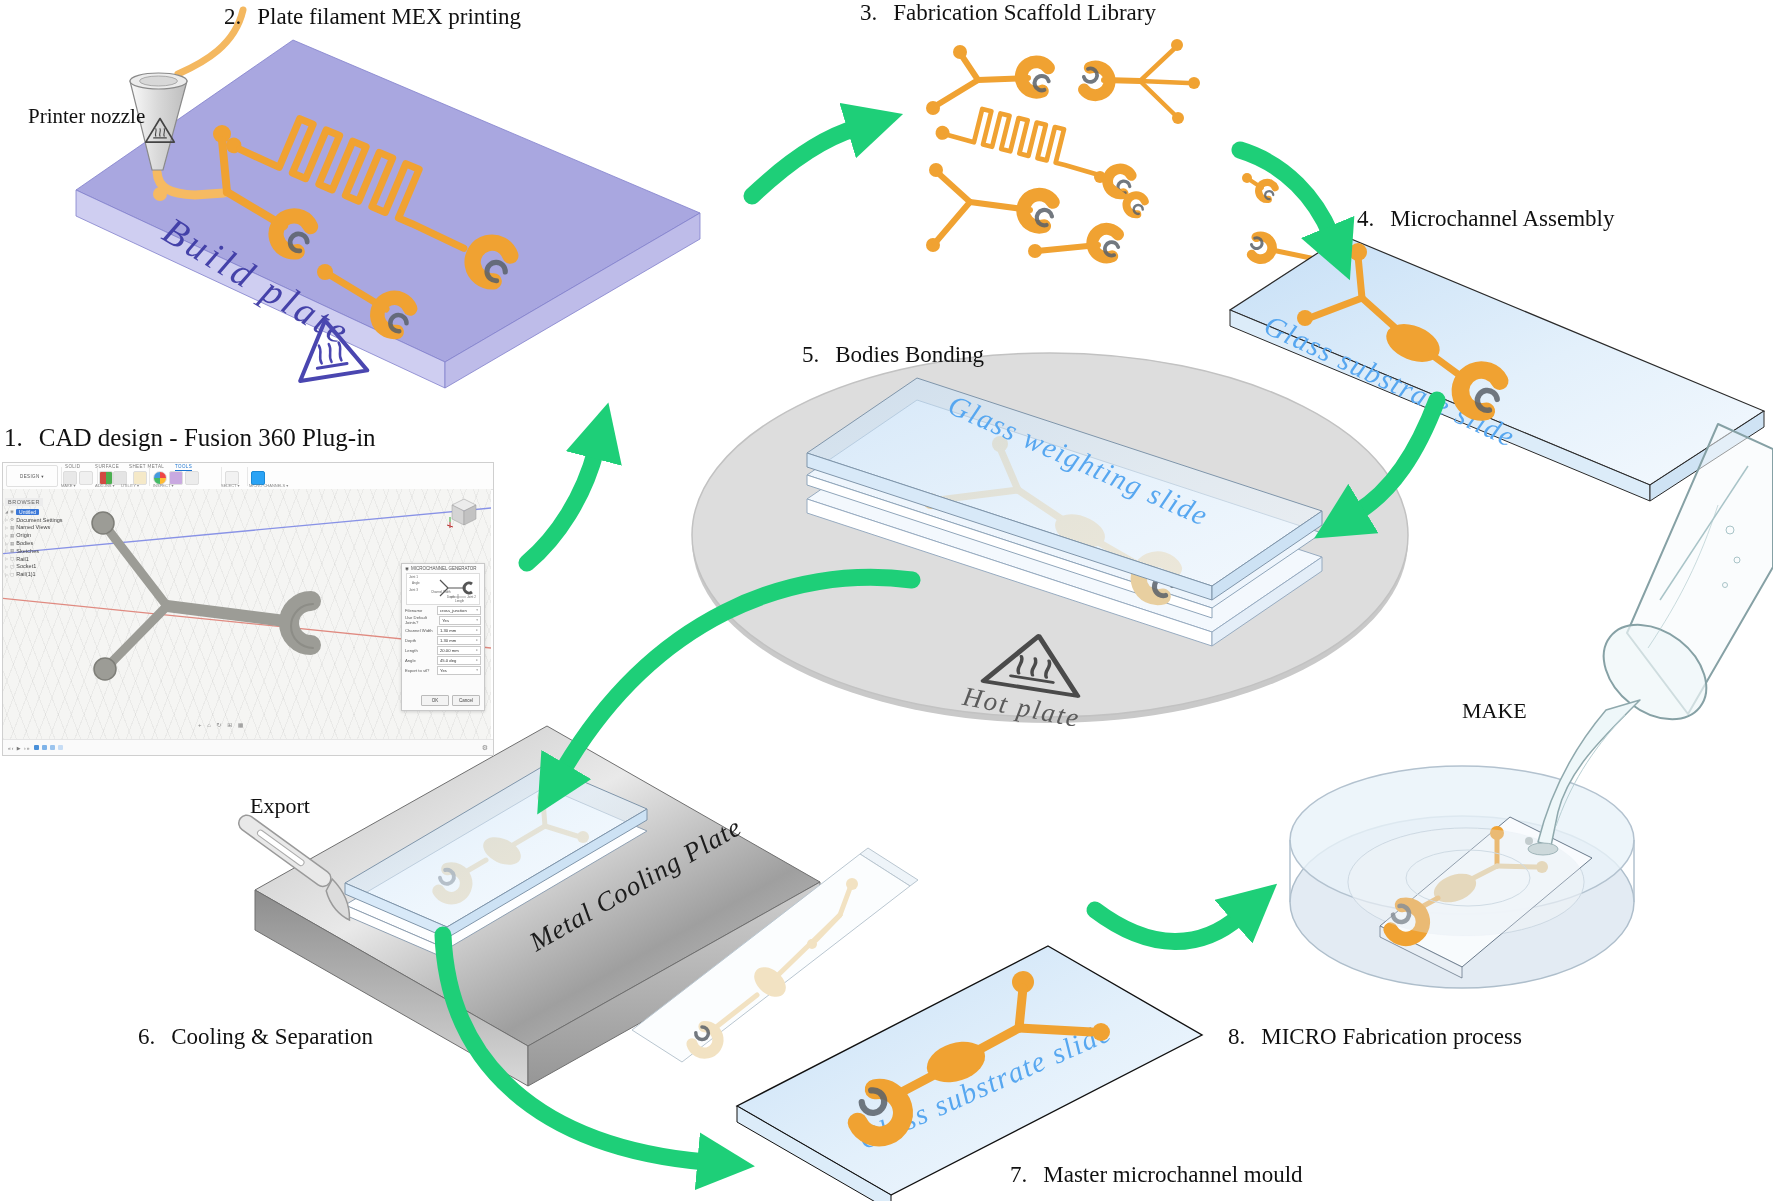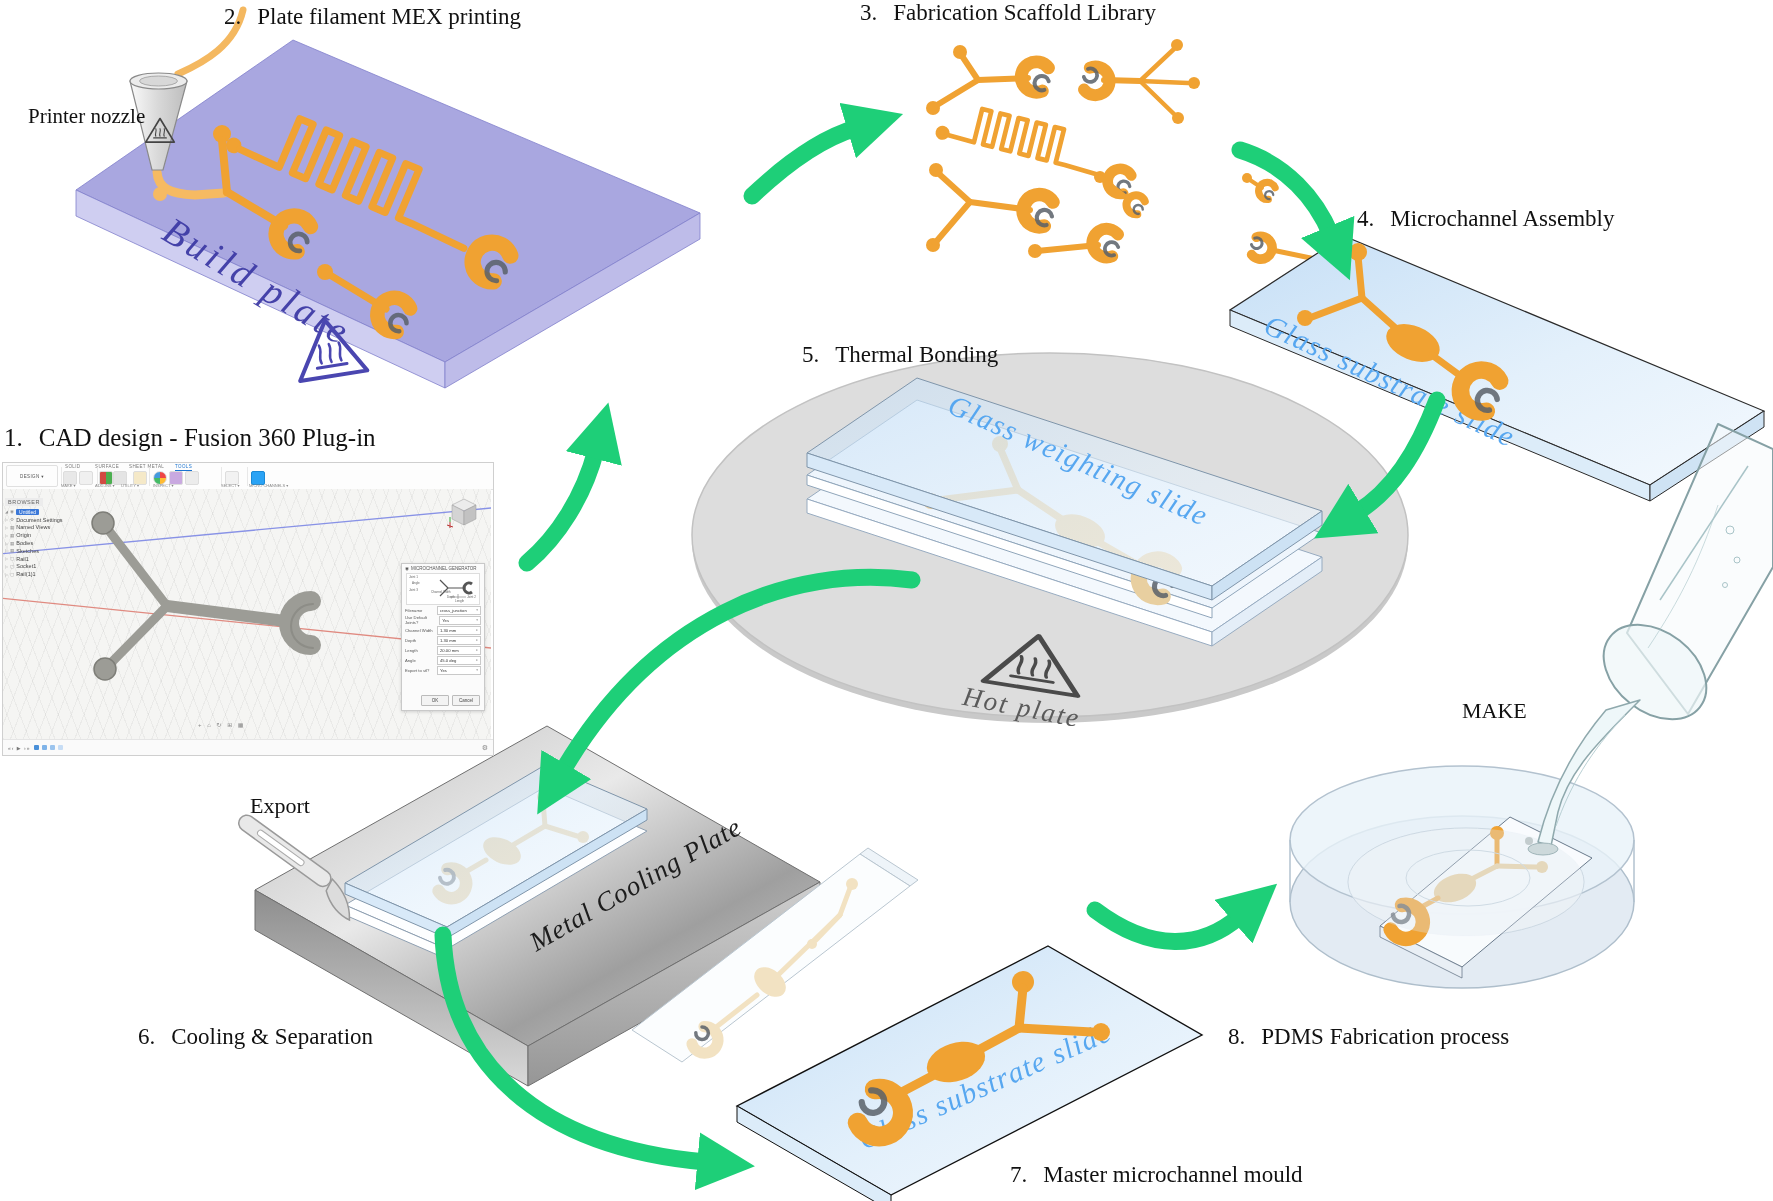--- a/index.html
+++ b/index.html
@@ -351,33 +351,33 @@
   <div class="steplabel" style="left:860px;top:0px">
     <span class="num">3.</span>
       <span>Fabrication Scaffold Library</span>
     </div>
   <div class="steplabel" style="left:1357px;top:206px">
     <span class="num">4.</span>
       <span>Microchannel Assembly</span>
     </div>
   <div class="steplabel" style="left:802px;top:342px">
     <span class="num">5.</span>
-      <span>Thermal Bonding</span>
+      <span>Bodies Bonding</span>
     </div>
   <div class="steplabel" style="left:138px;top:1024px">
     <span class="num">6.</span>
       <span>Cooling &amp; Separation</span>
     </div>
   <div class="steplabel" style="left:1010px;top:1162px">
     <span class="num">7.</span>
       <span>Master microchannel mould</span>
     </div>
   <div class="steplabel" style="left:1228px;top:1024px">
     <span class="num">8.</span>
-      <span>PDMS Fabrication process</span>
+      <span>MICRO Fabrication process</span>
     </div>
 
   <div class="ann" style="left:28px;top:104px">Printer nozzle</div>
   <div class="ann" style="left:250px;top:793px;font-size:22px">Export</div>
   <div class="ann" style="left:1462px;top:698px;font-size:22px">MAKE</div>
 
   <div class="cadwin">
     <div class="ribbon">
       <div class="designbox">DESIGN ▾</div>
       <span class="tab" style="left:62px">SOLID</span>

